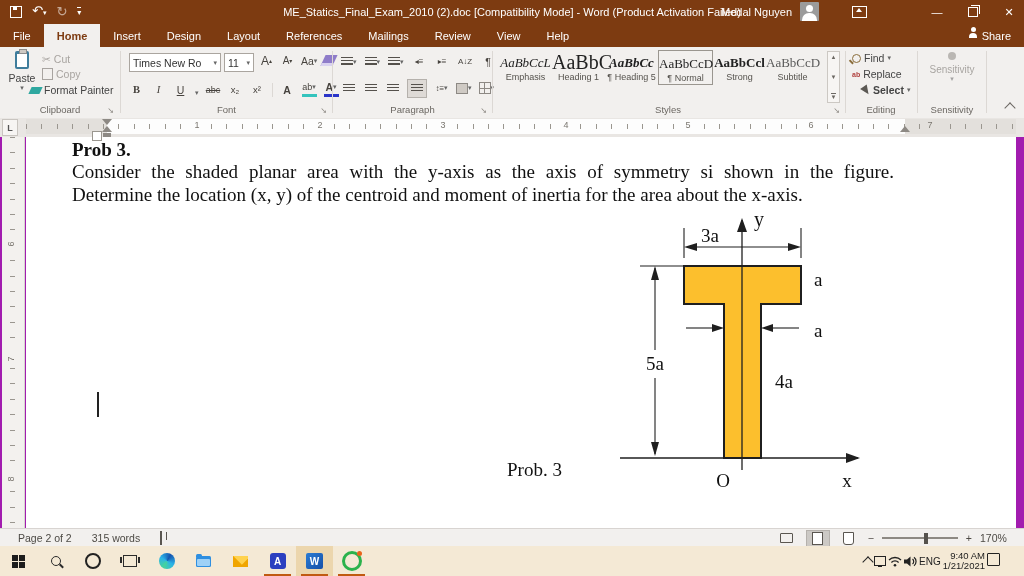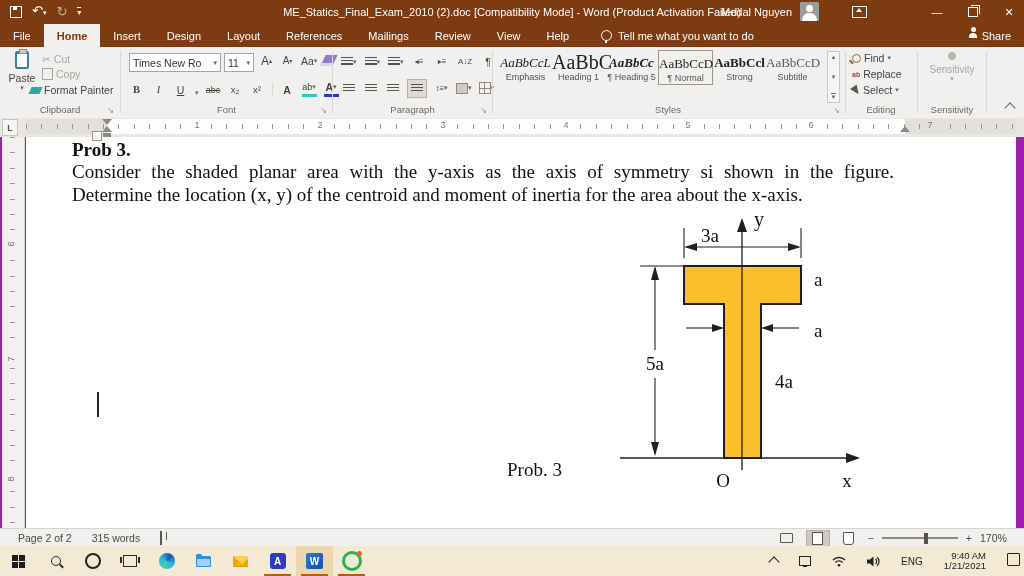--- a/index.html
+++ b/index.html
@@ -105,21 +105,21 @@
   .folder-ic{width:15px;height:11px;background:#2f8fe0;border-radius:1.5px;position:relative;}
   .folder-ic::before{content:"";position:absolute;left:0;top:-2px;width:6px;height:3px;background:#2f8fe0;border-radius:1.5px 1.5px 0 0;}
   .folder-ic::after{content:"";position:absolute;left:1px;top:3px;width:13px;height:7px;background:#9ed1f7;border-radius:1px;}
   .mail-ic{width:15px;height:11px;background:#f0a500;position:relative;overflow:hidden;}
   .mail-ic::before{content:"";position:absolute;left:0;top:-6px;width:15px;height:11px;background:#ffd24d;transform:rotate(45deg);}
   .a-app{width:16px;height:16px;background:#2b3fc0;border-radius:3px;color:#fff;font-size:10px;font-weight:bold;display:flex;align-items:center;justify-content:center;}
   .word-ic{width:17px;height:16px;position:relative;background:linear-gradient(135deg,#2b7cd3,#1650a8);border-radius:2px;}
   .word-ic::before{content:"W";position:absolute;left:0;top:0;width:17px;height:16px;color:#fff;font-size:10px;font-weight:bold;display:flex;align-items:center;justify-content:center;}
   .green-ic{width:14px;height:14px;border:3px solid #2bb24c;border-radius:50%;position:relative;}
   .green-ic::after{content:"";position:absolute;right:-3px;top:-3px;width:5px;height:5px;border-radius:50%;background:#e8641b;}
-  .tray{margin-left:auto;display:flex;align-items:center;gap:21px;padding-right:4px;color:#222;}
+  .tray{margin-left:auto;display:flex;align-items:center;gap:2px;padding-right:24px;color:#222;}
   .phone-ic{width:10px;height:8px;border:1.2px solid #222;position:relative;}
   .phone-ic::after{content:"";position:absolute;left:3px;top:8px;width:4px;height:1.5px;background:#222;}
   .clock{font-size:9.5px;text-align:right;line-height:10.5px;color:#1d1d1d;}
   .action-ic{width:11px;height:11px;border:1.2px solid #222;border-radius:1px;}
 </style>
 </head>
 <body>
 
 <div id="screen">
 
@@ -157,24 +157,20 @@
     <div class="rtab">File</div>
     <div class="rtab active">Home</div>
     <div class="rtab">Insert</div>
     <div class="rtab">Design</div>
     <div class="rtab">Layout</div>
     <div class="rtab">References</div>
     <div class="rtab">Mailings</div>
     <div class="rtab">Review</div>
     <div class="rtab">View</div>
     <div class="rtab">Help</div>
-    <div class="rtab" style="margin-left:6px;">
-      <span class="bulb"></span>
-      <span>Tell me what you want to do</span>
-    </div>
     <div class="rtab" style="margin-left:auto;">
       <span class="person"></span>
       <span>Share</span>
     </div>
   </div>
 
   <div id="ribbon" class="ab">
 
     <div class="group" style="left:0;width:120px;">
       <div class="ab" style="left:6px;top:4px;width:32px;text-align:center;">
@@ -351,21 +347,21 @@
             <span>Find</span>
             <span class="dd7">▾</span>
           </div>
       </div>
       <div class="ab" style="left:6px;top:21px;">
         <div class="smallbtn">
             <span style="font-size:7px;color:#b0413e;font-weight:bold;">ab</span>
             <span>Replace</span>
           </div>
       </div>
-      <div class="ab" style="left:6px;top:37px;">
+      <div class="ab" style="left:16px;top:37px;font-weight:bold;">
         <div class="smallbtn">
             <span class="cursor-ic"></span>
             <span>Select</span>
             <span class="dd7">▾</span>
           </div>
       </div>
       <div class="grplabel">Editing</div>
     </div>
     <div class="gdiv" style="left:917px;"></div>
 

